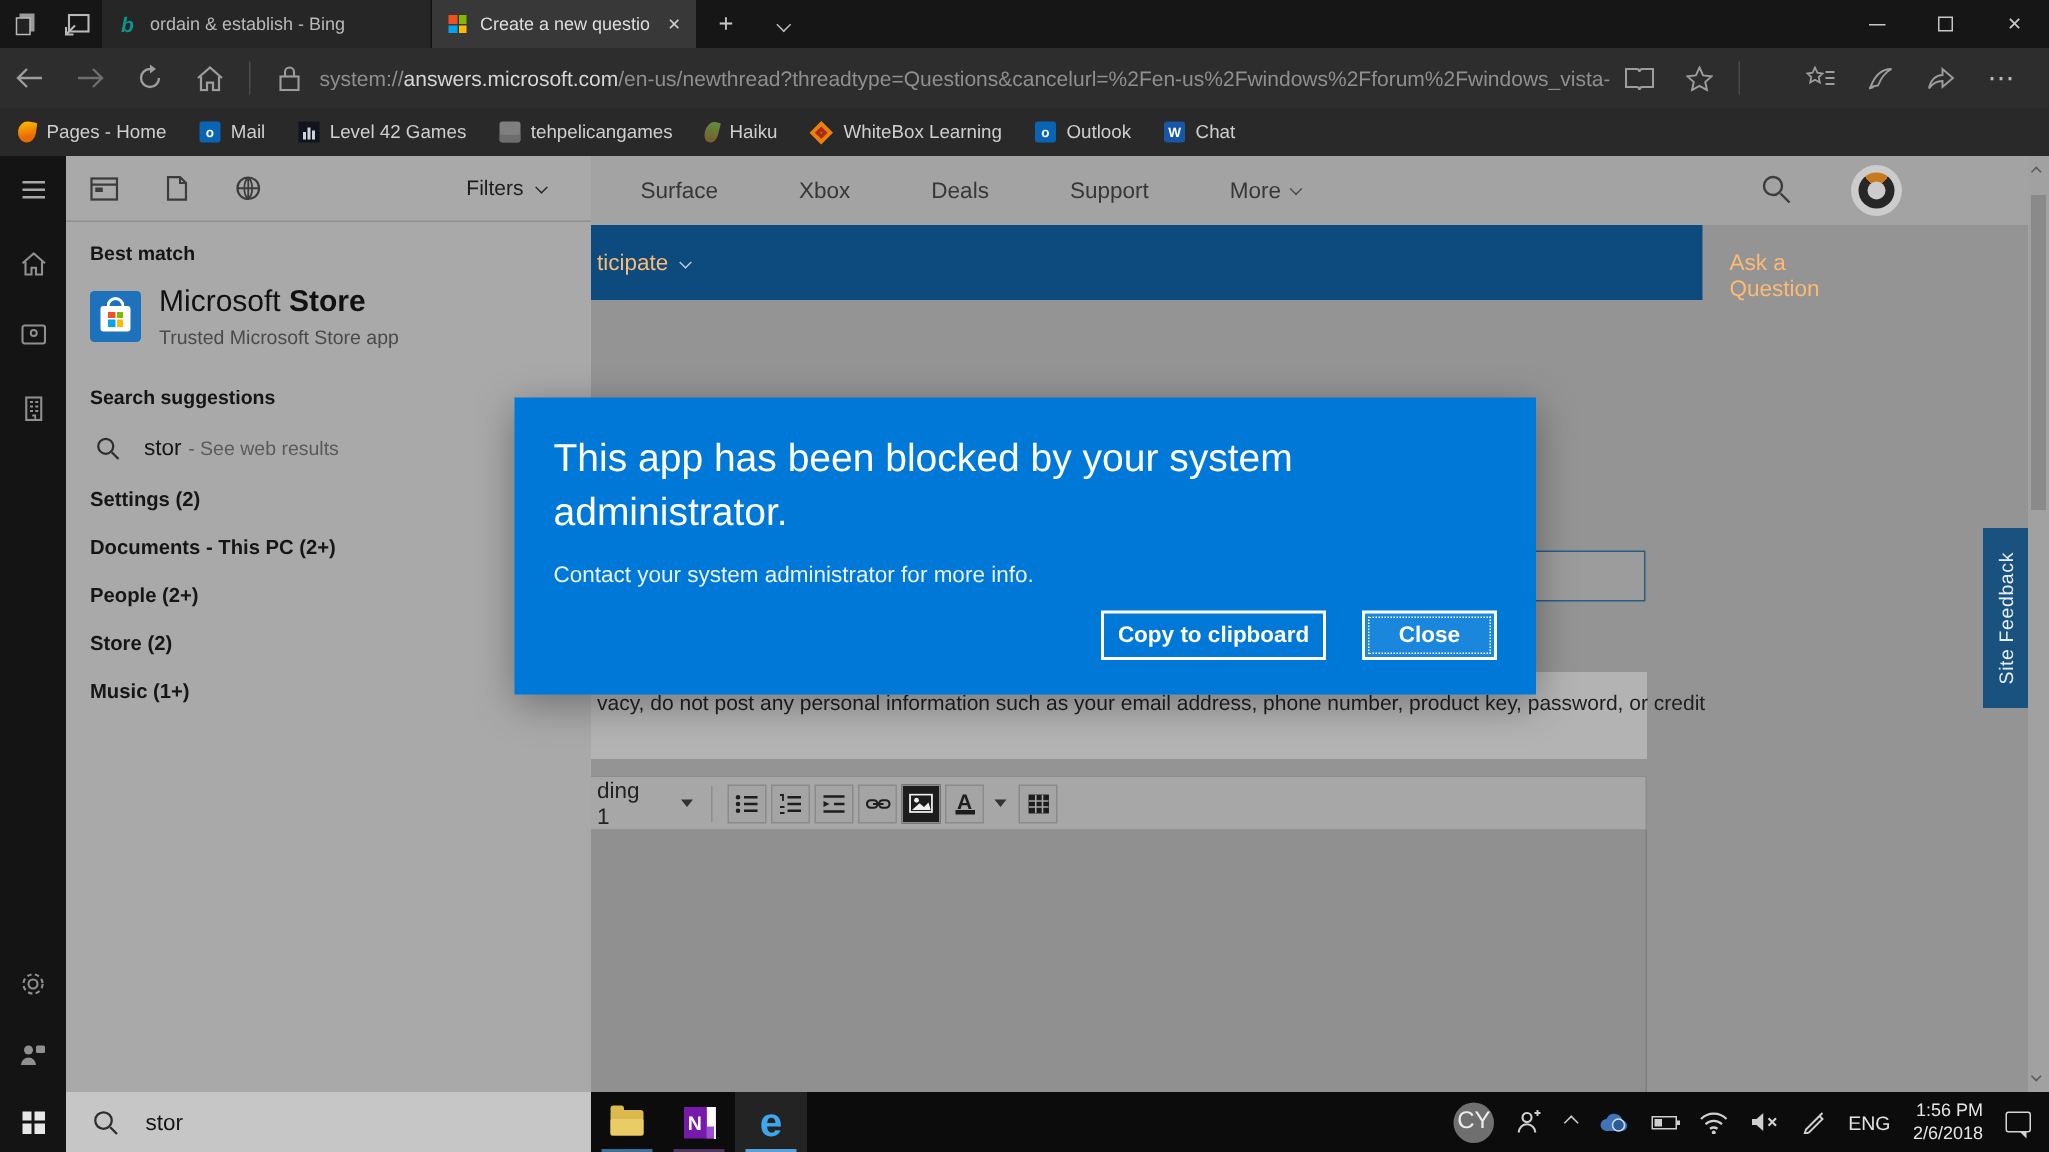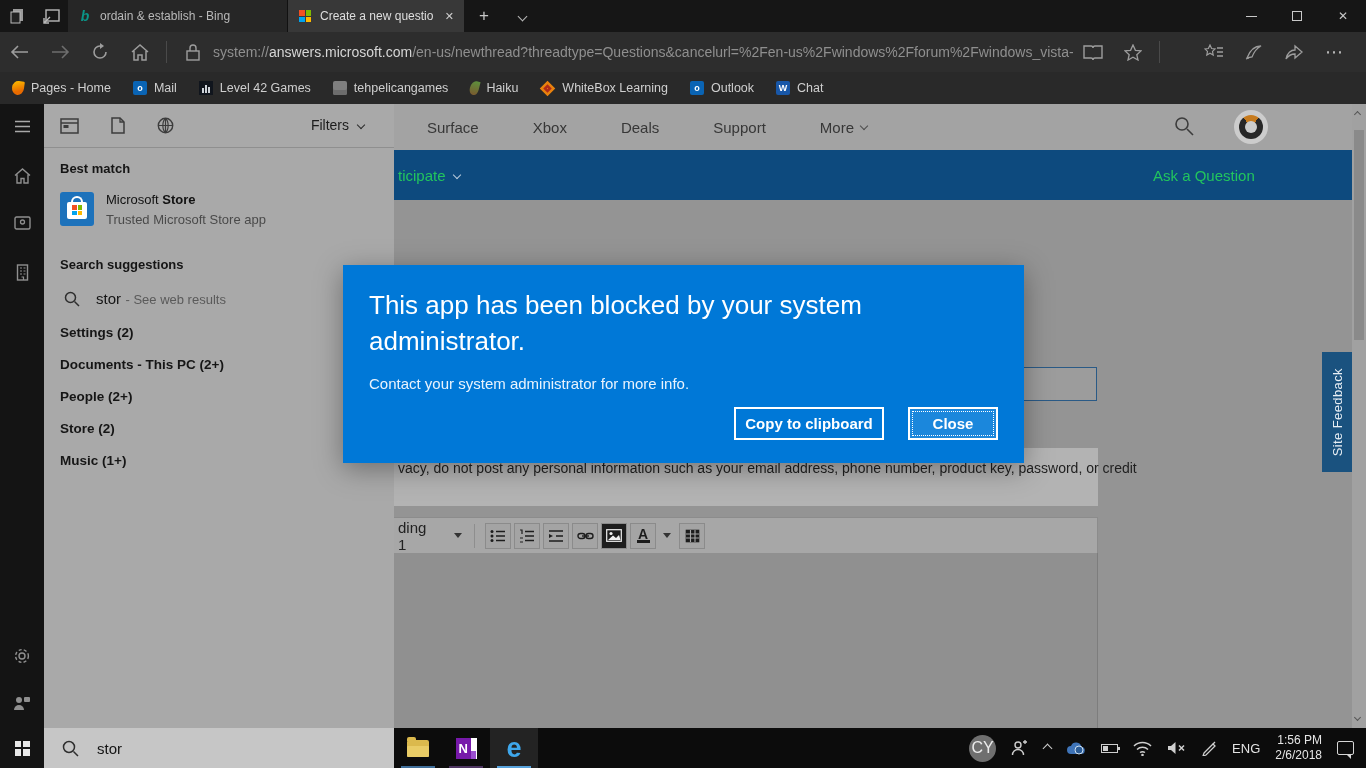--- a/index.html
+++ b/index.html
@@ -51,21 +51,21 @@
   
   .page { position:absolute; left:0; top:104px; width:1366px; height:624px; background:#949494; }
   .siteheader { position:absolute; left:0; top:0; width:1366px; height:46px; background:#a3a3a3; display:flex; align-items:center; }
   .nav { display:flex; gap:54px; margin-left:427px; font-size:15px; color:#373737; }
   .navitem { display:flex; align-items:center; gap:7px; white-space:nowrap; }
   .chev.dk { border-color:#4c4c4c; width:6px; height:6px; border-width:1.4px; margin-top:-3px; }
   .hdr-search { position:absolute; left:1174px; top:12px; }
   .avatar-ow { position:absolute; left:1234px; top:6px; width:34px; height:34px; border-radius:50%; background:#cccccc; display:flex; align-items:center; justify-content:center; }
   .ow-ring { width:24px; height:24px; border-radius:50%; background:conic-gradient(#c77b1e 0 40deg, #272727 40deg 320deg, #c77b1e 320deg 360deg); display:flex; align-items:center; justify-content:center; }
   .ow-ring b { width:12px; height:12px; border-radius:50%; background:#cccccc; display:block; }
-  .bluebar { position:absolute; left:0; top:46px; width:1366px; height:50px; background:#0d4a7e; color:#22c55e; font-size:15px; }
+  .bluebar { position:absolute; left:0; top:46px; width:1135px; height:50px; background:#0d4a7e; color:#fdba74; font-size:15px; }
   .bb-left { position:absolute; left:398px; top:17px; display:flex; align-items:center; gap:8px; }
   .chev.lt { border-color:#b9cbdc; width:6px; height:6px; border-width:1.4px; margin-top:-2px; }
   .bb-right { position:absolute; left:1153px; top:17px; }
   .titleinput { position:absolute; left:640px; top:263px; width:457px; height:34px; background:#9c9c9c; border:1px solid #2a5a86; }
   .privband { position:absolute; left:377px; top:344px; width:721px; height:58px; background:#b3b3b3; }
   .privband span { position:absolute; left:21px; top:12px; font-size:14px; color:#1f1f1f; white-space:nowrap; }
   .edtoolbar { position:absolute; left:377px; top:413px; width:721px; height:37px; background:#a7a7a7; border:1px solid #8c8c8c; display:flex; align-items:center; padding-left:20px; }
   .headsel { display:flex; align-items:center; gap:14px; font-size:15px; color:#222; width:72px; }
   .tbdiv { width:1px; height:24px; background:#8e8e8e; margin:0 10px 0 4px; }
   .tbtn { width:26px; height:26px; border:1px solid #8b8b8b; display:flex; align-items:center; justify-content:center; margin-right:3px; background:#a4a4a4; }
@@ -88,21 +88,21 @@
   .panelbody { position:absolute; left:44px; top:0; width:350px; height:624px; background:#a9a9a9; }
   .filterstrip { position:absolute; left:0; top:0; width:350px; height:44px; border-bottom:1px solid #8f8f8f; display:flex; align-items:center; padding-left:16px; gap:32px; }
   .filters-lbl { position:absolute; right:30px; top:13px; display:flex; gap:9px; align-items:center; font-size:14px; color:#1c1c1c; }
   .chev.f { border-color:#2a2a2a; width:6px; height:6px; }
   .sechead { position:absolute; left:16px; font-size:13px; font-weight:700; color:#151515; }
   .bestmatch-row { position:absolute; left:16px; top:86px; display:flex; gap:12px; align-items:center; }
   .storeicon { width:34px; height:34px; background:#1d72bb; border-radius:3px; position:relative; }
   .storeicon .handle { position:absolute; left:11px; top:4px; width:12px; height:10px; border:2px solid #fff; border-bottom:none; border-radius:6px 6px 0 0; }
   .storeicon .bag { position:absolute; left:7px; top:10px; width:20px; height:17px; background:#fff; border-radius:2px; display:flex; align-items:center; justify-content:center; }
   .storeicon .bag .msgrid { width:10px; height:10px; }
-  .bm-title { font-size:13px; color:#111; }
+  .bm-title { font-size:20px; color:#111; }
   .bm-title b { font-weight:700; }
   .bm-sub { font-size:13px; color:#4a4a4a; margin-top:4px; }
   .webrow { position:absolute; left:20px; top:186px; display:flex; align-items:center; gap:16px; }
   .webrow .q { font-size:15px; color:#141414; }
   .webrow .hint { font-size:13px; color:#5a5a5a; }
   .grp { position:absolute; left:16px; font-size:13.5px; font-weight:700; color:#161616; }
 
   
   .dialog { position:absolute; left:343px; top:265px; width:681px; height:198px; background:#0078d7; z-index:50; box-shadow:0 6px 26px rgba(0,0,0,.35); padding:22px 26px; }
   .dlg-title { color:#fff; font-size:26px; font-weight:300; line-height:36px; width:580px; }

